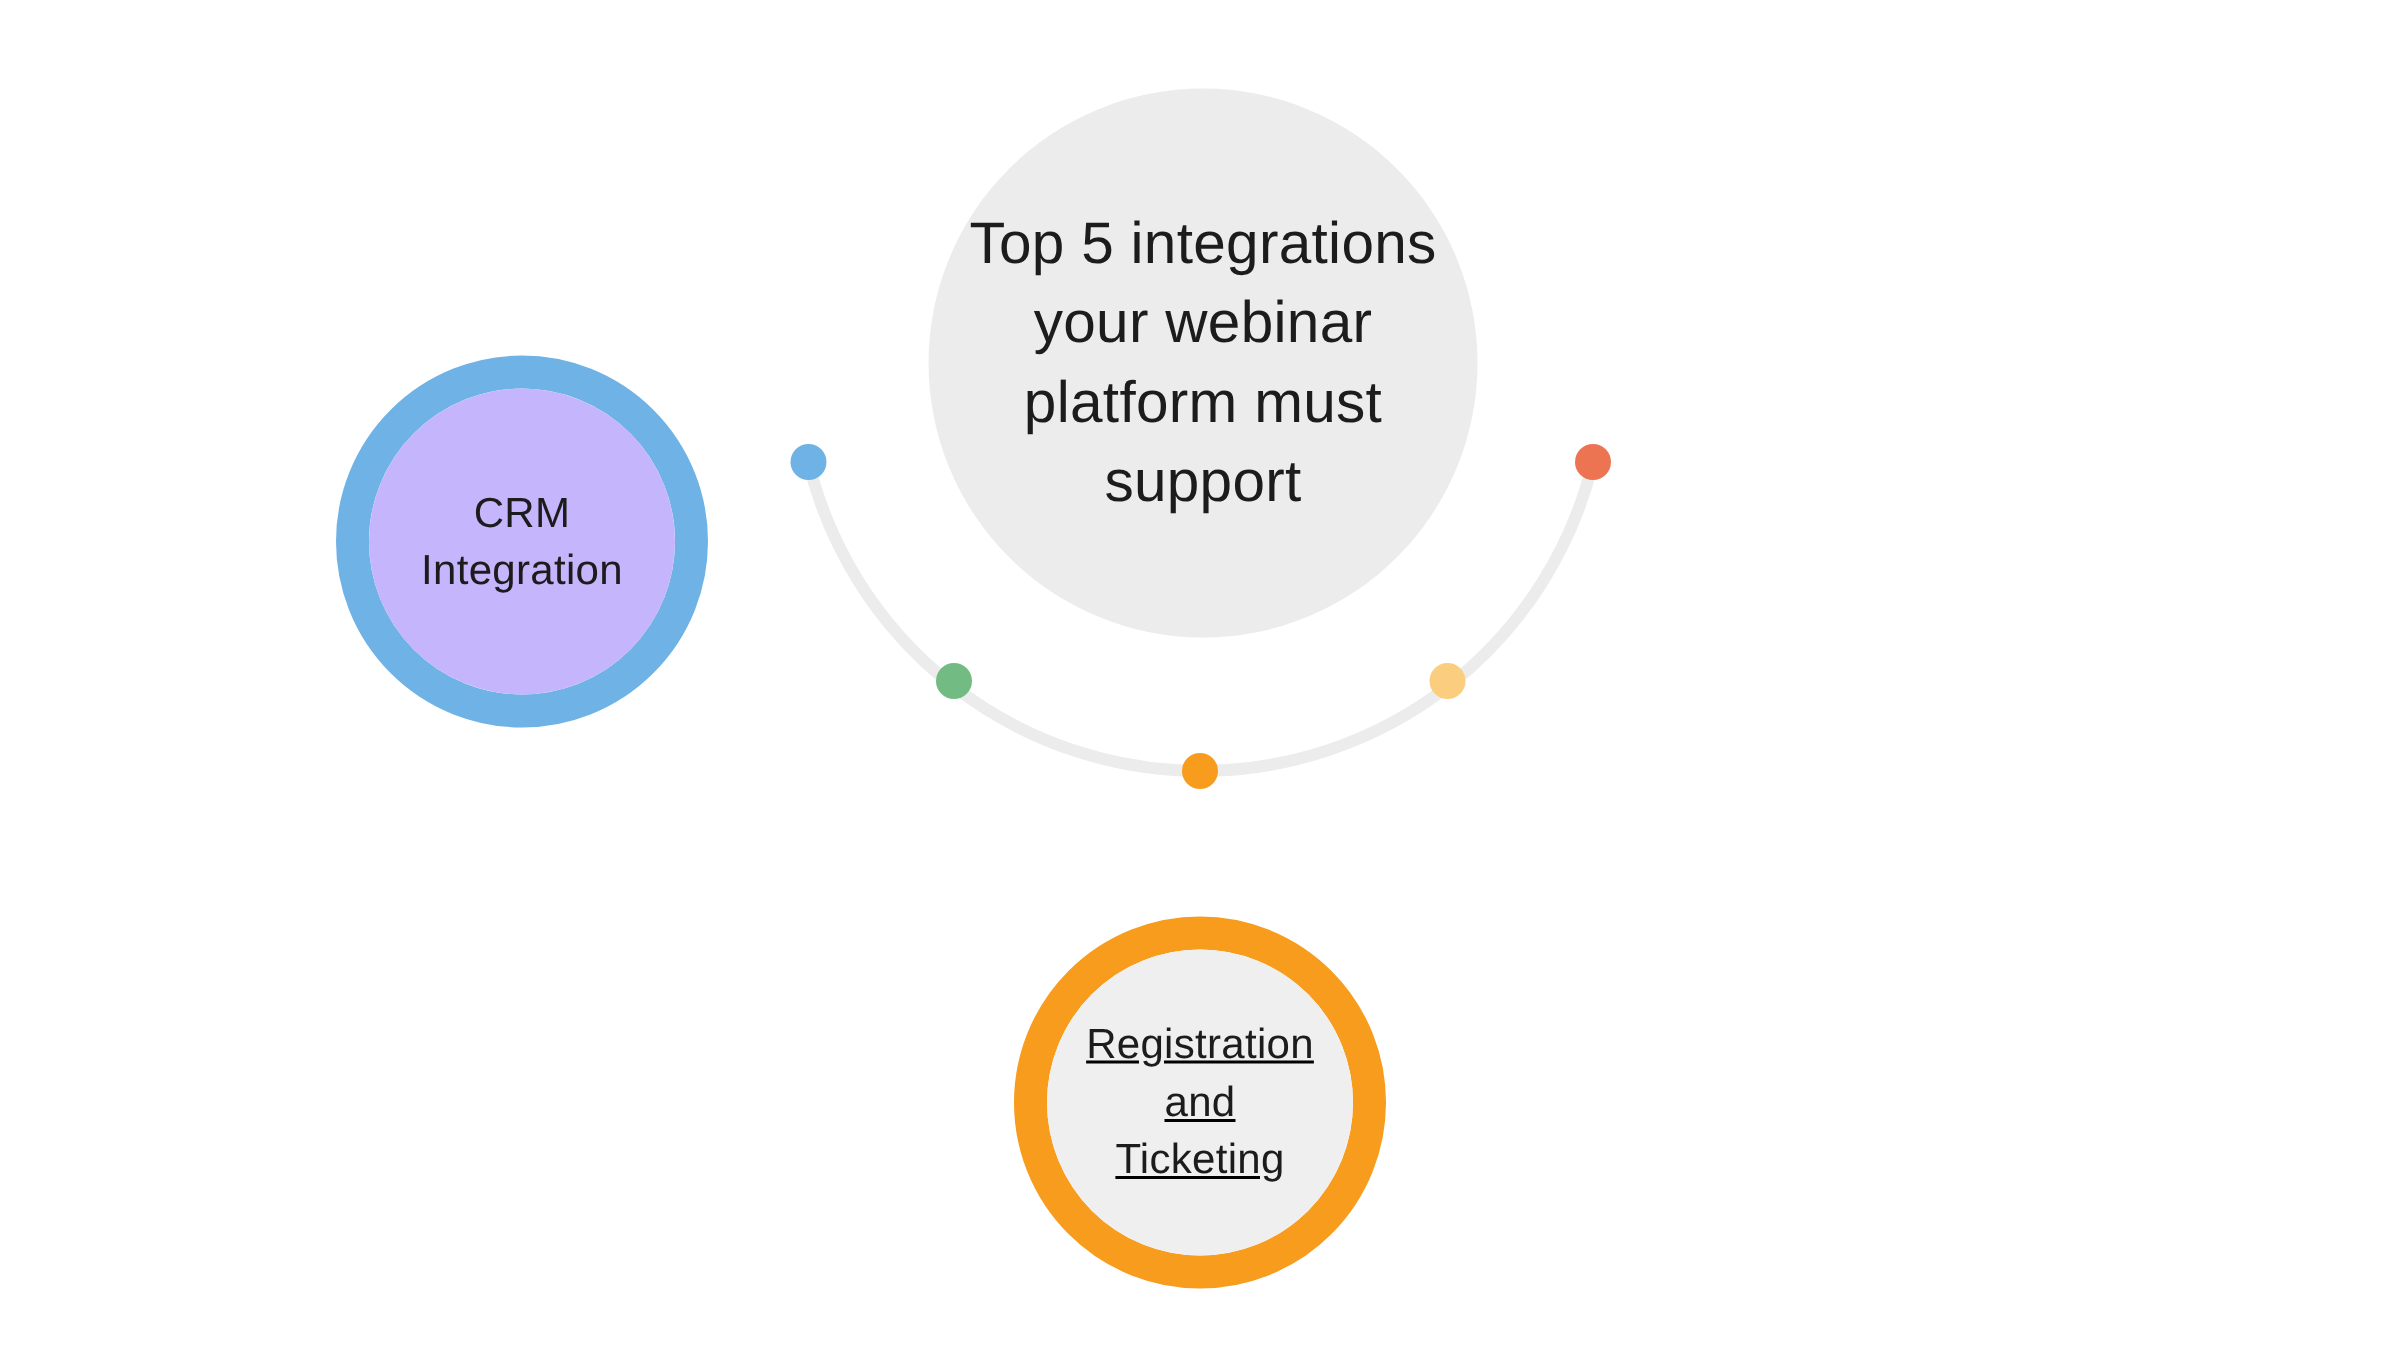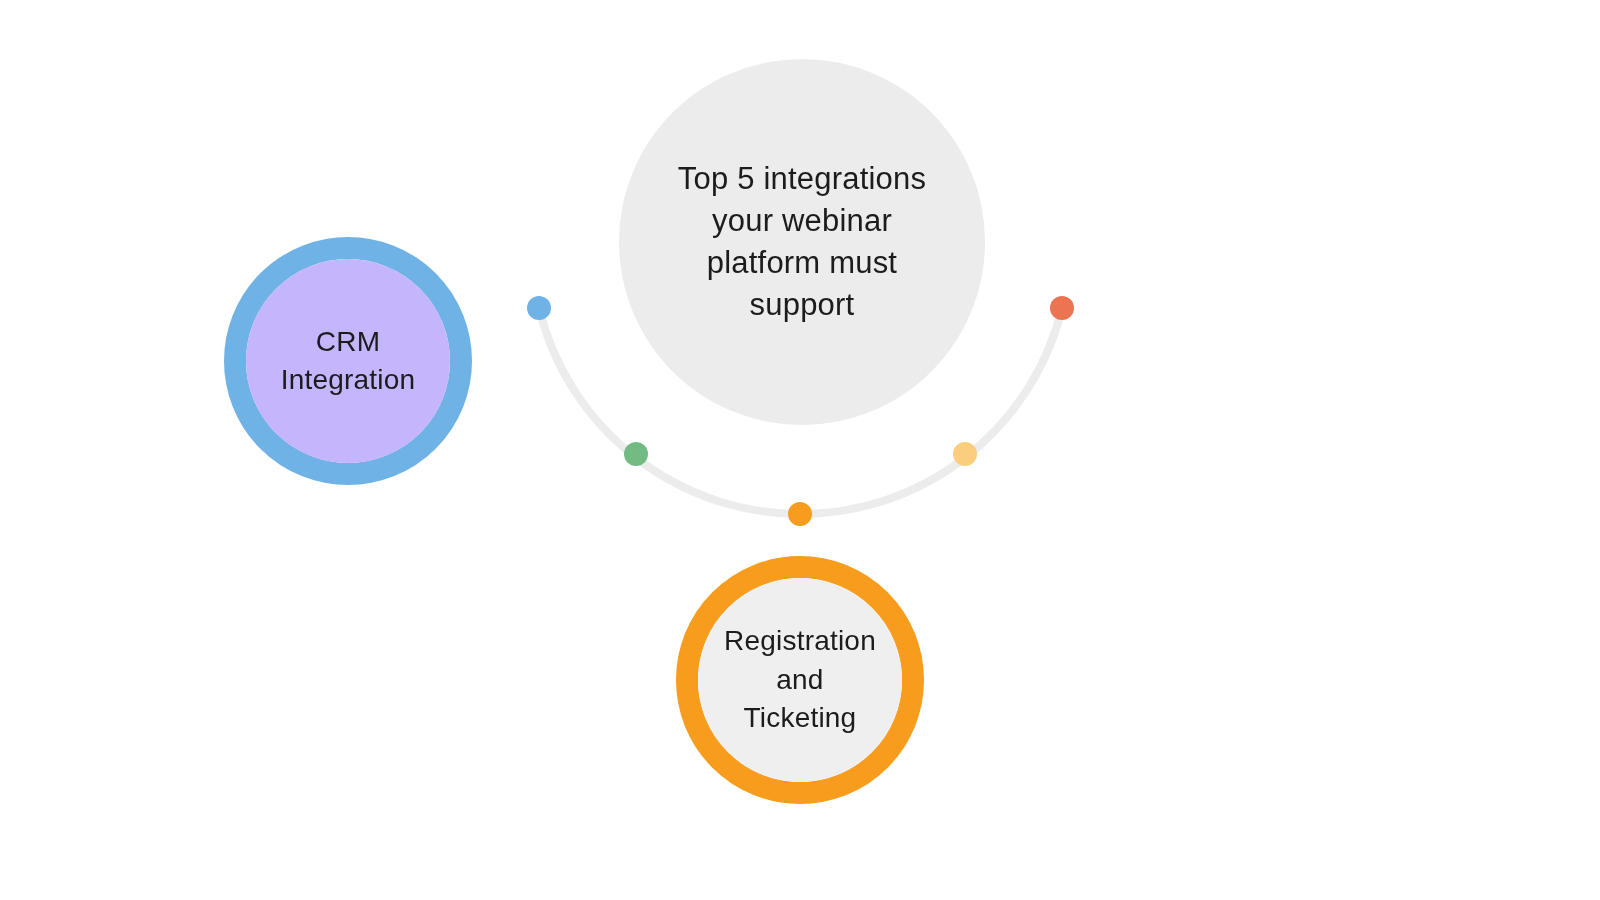--- a/index.html
+++ b/index.html
@@ -28,21 +28,21 @@
     top: 59px;
     width: 366px;
     height: 366px;
     border-radius: 50%;
     display: flex;
     align-items: center;
     justify-content: center;
     text-align: center;
   }
   .center-title {
-    font-size: 31px;
+    font-size: 39px;
     line-height: 1.36;
     font-weight: 500;
     letter-spacing: 0.2px;
     color: #1c1c1c;
     white-space: pre-line;
   }
   .ring {
     position: absolute;
     width: 248px;
     height: 248px;
@@ -69,21 +69,21 @@
   }
   .dot {
     position: absolute;
     width: 24px;
     height: 24px;
     border-radius: 50%;
   }
   
   .ring-crm          { left: 224px;  top: 237px; }
   .ring-marketing    { left: 359px;  top: 520px; }
-  .ring-registration { left: 676px;  top: 556px; }
+  .ring-registration { left: 676px;  top: 611px; text-decoration: underline; }
   .ring-social       { left: 982px;  top: 521px; }
   .ring-engagement   { left: 1127px; top: 233px; }
   .dot-crm          { left: 527px;  top: 296px; }
   .dot-marketing    { left: 624px;  top: 442px; }
   .dot-registration { left: 788px;  top: 502px; }
   .dot-social       { left: 953px;  top: 442px; }
   .dot-engagement   { left: 1050px; top: 296px; }
 </style>
 </head>
 <body>

